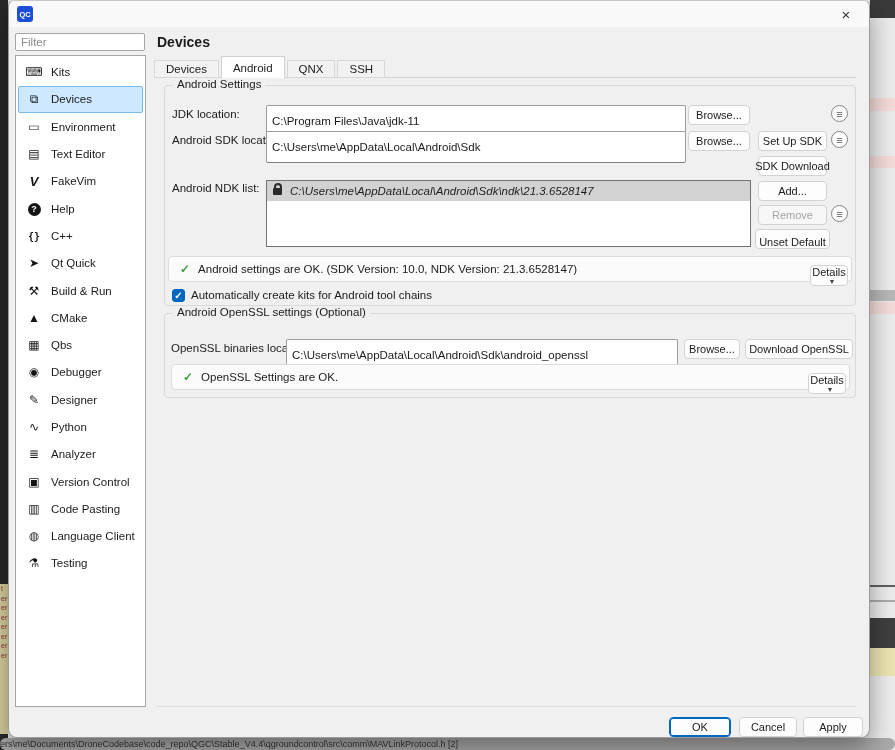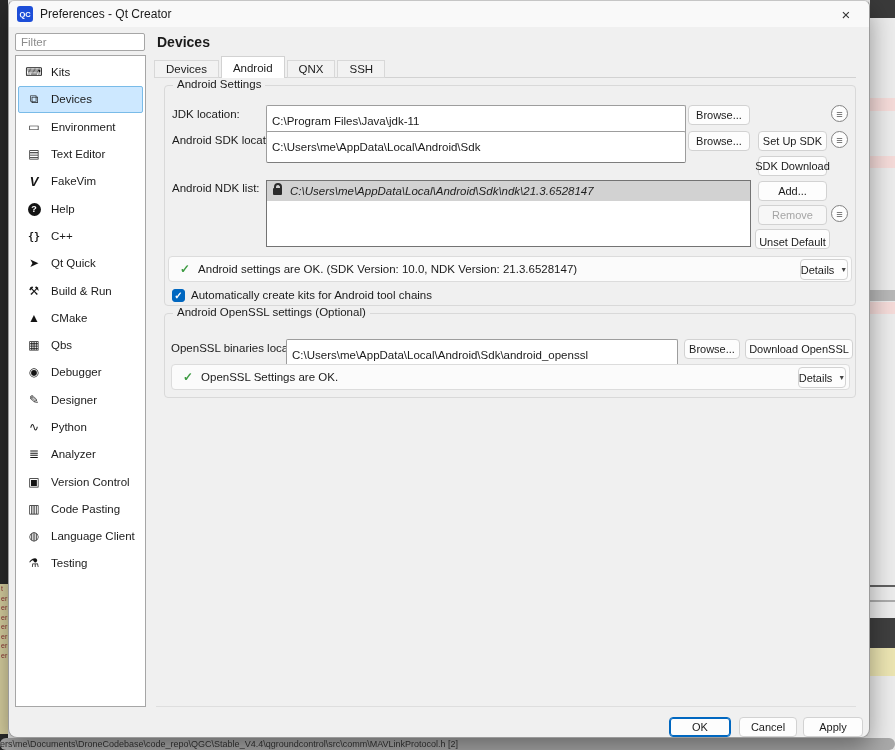--- a/index.html
+++ b/index.html
@@ -76,21 +76,21 @@
   .ndk-list{position:absolute;left:257px;top:179px;width:485px;height:67px;background:#fff;
     border:1px solid #737373;box-sizing:border-box;overflow:hidden;}
   .ndk-item{height:20px;background:#d2d2d2;display:flex;align-items:center;font-size:11.5px;font-style:italic;color:#1d1d1d;}
   .lock{display:inline-block;position:relative;width:9px;height:7px;background:#2b2b2b;border-radius:1px;
     margin:0 8px 0 6px;flex:none;}
   .lock::before{content:"";position:absolute;top:-5px;left:1px;width:4px;height:4px;border:2px solid #2b2b2b;
     border-bottom:none;border-radius:4px 4px 0 0;}
   .status-frame{position:absolute;background:#fbfbfb;border:1px solid #dcdcdc;border-radius:4px;
     box-sizing:border-box;display:flex;align-items:center;font-size:11.5px;}
   .check-green{color:#3d9b42;font-weight:bold;font-size:12px;margin:0 8px 0 11px;}
-  .details-btn{position:absolute;right:3px;top:2px;width:48px;height:21px;}
+  .details-btn{position:absolute;right:3px;top:8px;width:38px;height:21px;flex-direction:column;}
   .details-btn .arrow{font-size:7px;margin-left:6px;color:#444;}
   .checkbox{position:absolute;width:13px;height:13px;background:#0067c0;border:1px solid #0067c0;border-radius:3px;
     box-sizing:border-box;display:flex;align-items:center;justify-content:center;color:#fff;font-size:10px;font-weight:bold;}
   .separator{position:absolute;left:147px;top:705px;width:700px;height:1px;background:#dedede;}
 </style>
 </head>
 <body>
 
 <div class="bg-left-strip">
   <div class="left-frag">
@@ -116,21 +116,20 @@
   <div class="band yellow1"></div>
 </div>
 <div class="bg-bottom-bar">
   <span>ers\me\Documents\DroneCodebase\code_repo\QGC\Stable_V4.4\qgroundcontrol\src\comm\MAVLinkProtocol.h [2]</span>
 </div>
 
 <div class="dialog">
 
   <div class="titlebar">
     <span class="qc-icon">QC</span>
-    <span class="title-text">Preferences - Qt Creator</span>
     <span class="close-btn">
       <span>×</span>
     </span>
   </div>
 
   <input class="filter-input" placeholder="Filter" style="">
   <div class="sidebar-list">
       <div class="sidebar-item">
         <span class="sidebar-icon"><span>⌨</span></span>
         <span>Kits</span>

